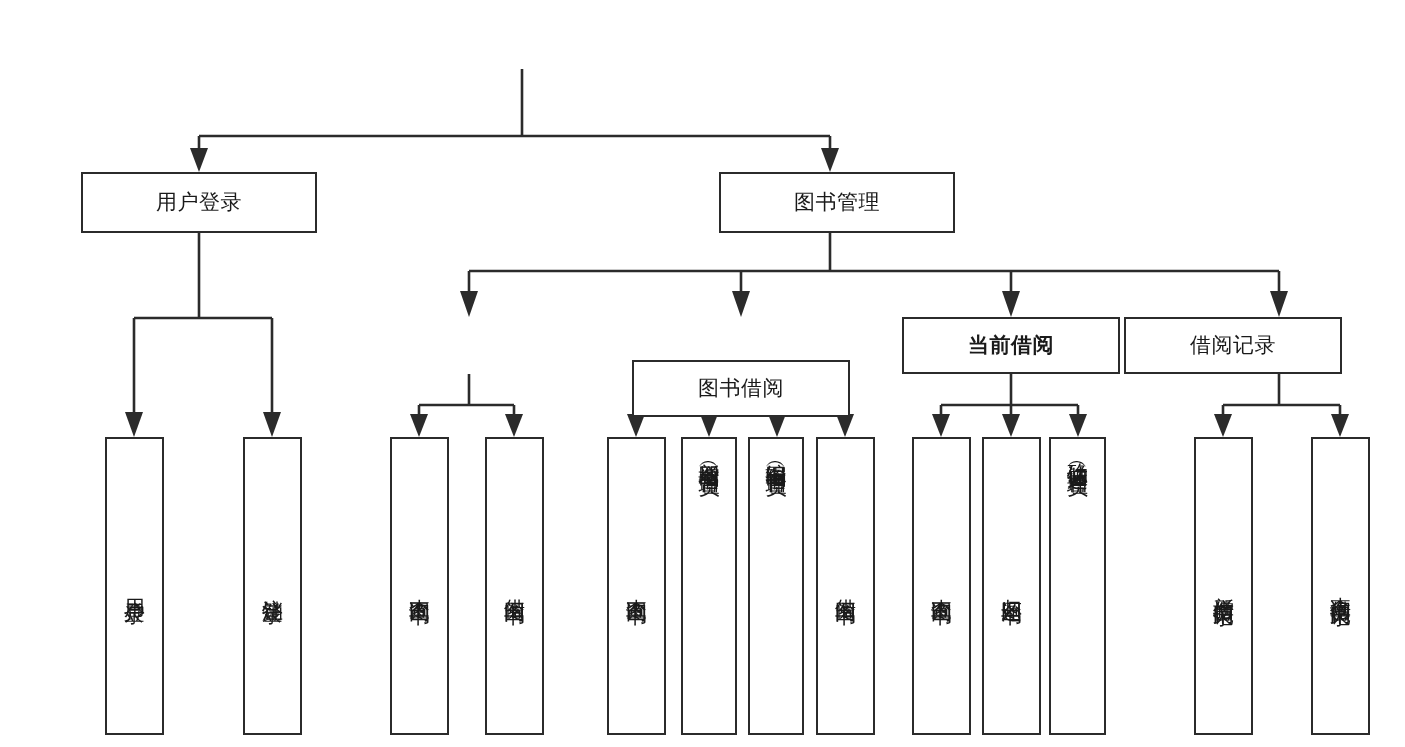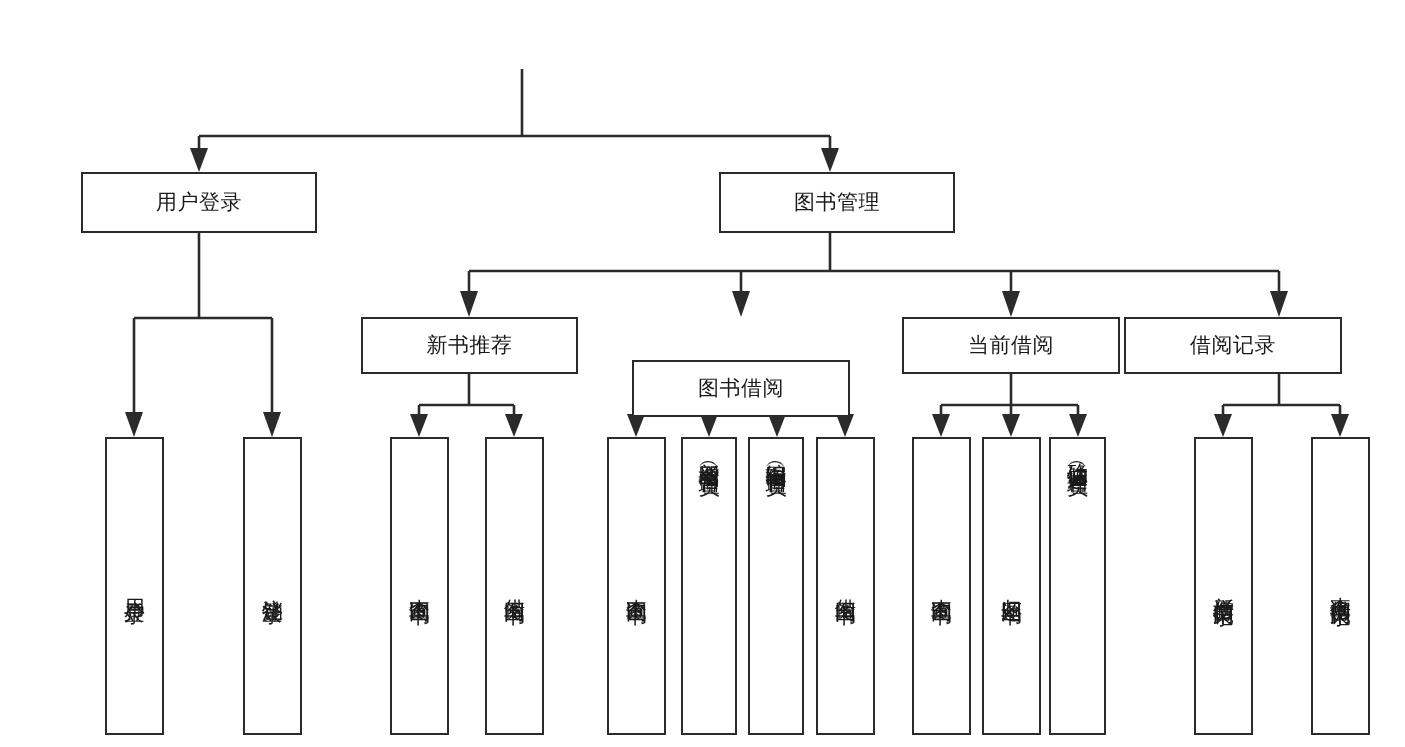--- a/index.html
+++ b/index.html
@@ -174,29 +174,26 @@
 
 
   <div class="node horiz" style="left:81px; top:172px; width:236px; height:61px;">
     <span class="label">用户登录</span>
   </div>
 
   <div class="node horiz" style="left:711px; top:172px; width:236px; height:61px;margin-left:8px;">
     <span class="label">图书管理</span>
   </div>
 
-  <div class="node horiz" style="left:361px; top:317px; width:217px; height:57px;">
-    <span class="label">新书推荐</span>
-  </div>
 
   <div class="node horiz" style="left:632px; top:317px; width:218px; height:57px;margin-top:43px;">
     <span class="label">图书借阅</span>
   </div>
 
-  <div class="node horiz" style="left:902px; top:317px; width:218px; height:57px;">
+  <div class="node horiz" style="left:902px; top:317px; width:218px; height:57px;font-weight:bold;">
     <span class="label">当前借阅</span>
   </div>
 
   <div class="node horiz" style="left:1124px; top:317px; width:218px; height:57px;">
     <span class="label">借阅记录</span>
   </div>
 
   <div class="node vert mid" style="left:105px; top:437px; width:59px; height:298px;">
     <span class="label">用户登录</span>
   </div>

